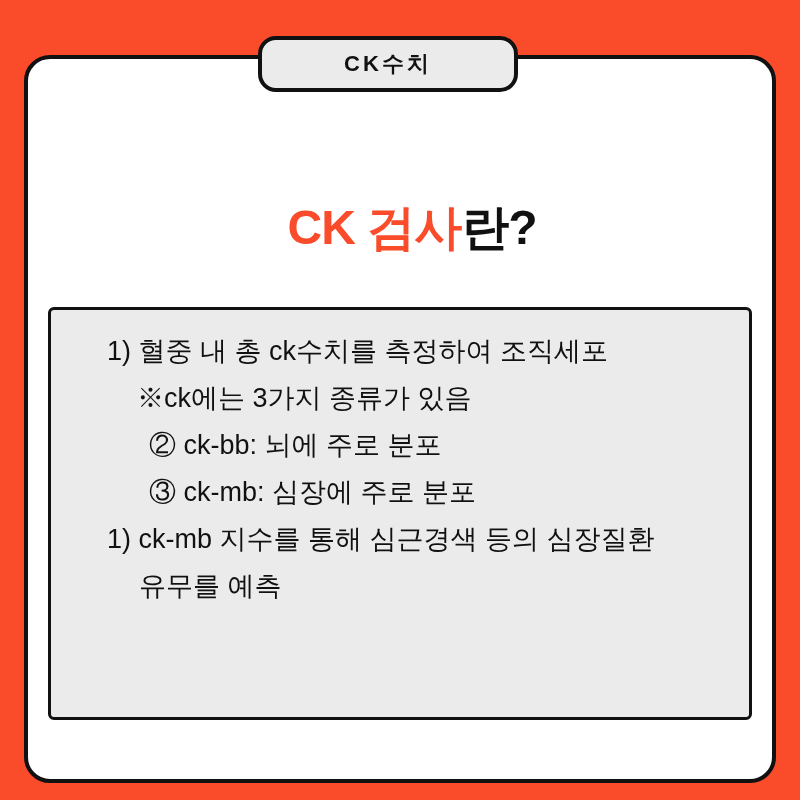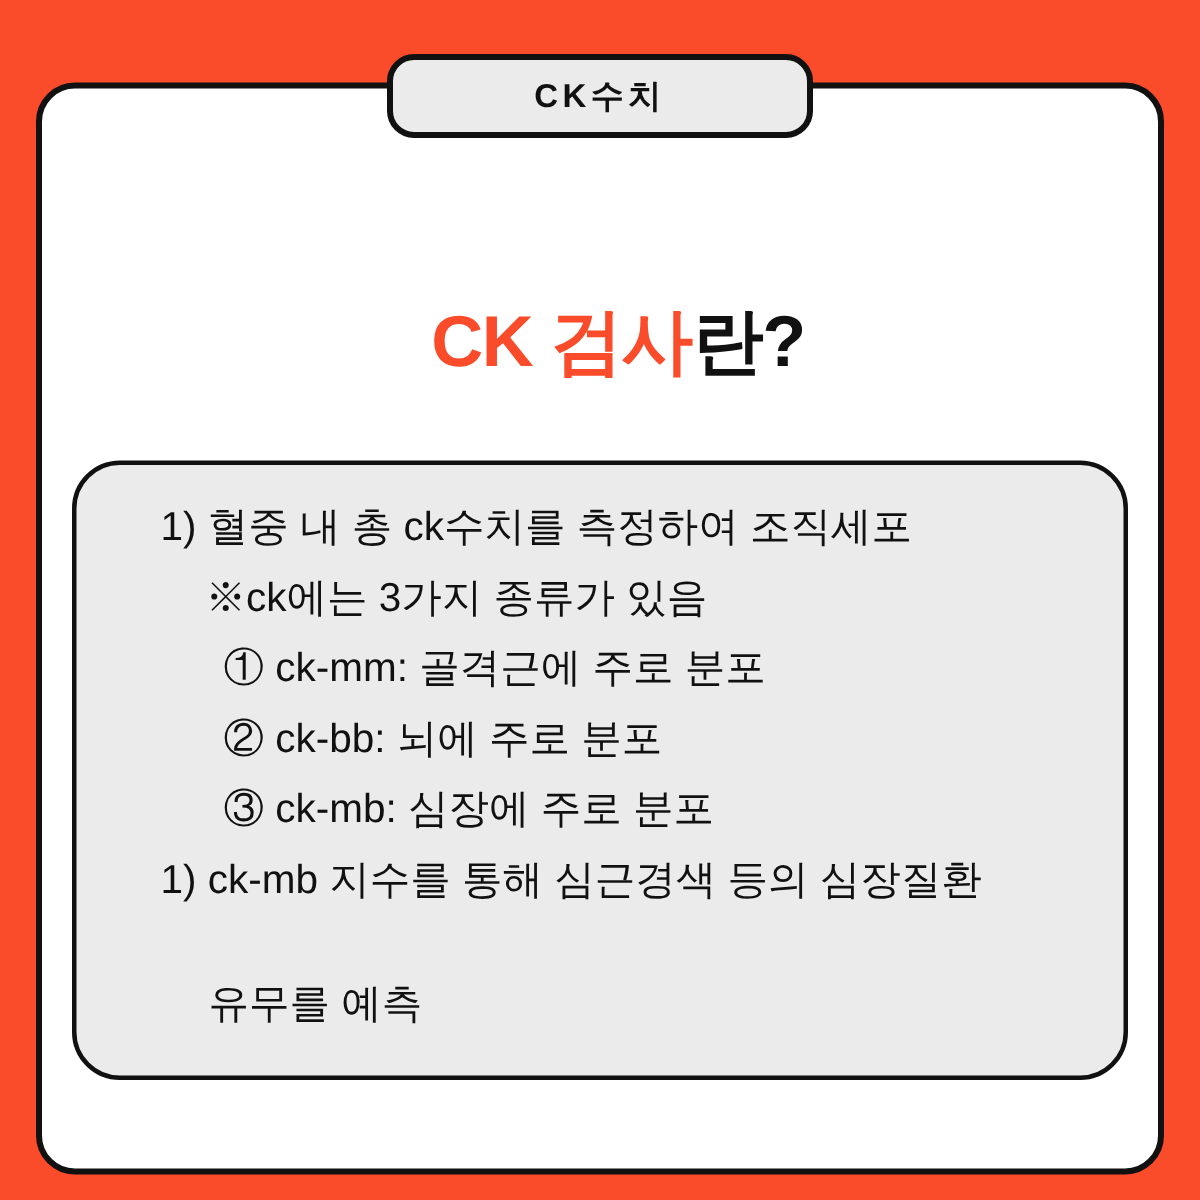--- a/index.html
+++ b/index.html
@@ -21,21 +21,21 @@
     height: 728px;
     background: #ffffff;
     border: 4px solid #111111;
     border-radius: 26px;
     box-sizing: border-box;
   }
   .tab {
     position: absolute;
     left: 258px;
     top: 36px;
-    width: 284px;
+    width: 260px;
     height: 56px;
     background: #ebebeb;
     border: 4px solid #111111;
     border-radius: 18px;
     box-sizing: border-box;
     display: flex;
     align-items: center;
     justify-content: center;
     z-index: 5;
   }
@@ -60,52 +60,51 @@
   .title .dark { color: #111111; }
 
   .body-box {
     position: absolute;
     left: 48px;
     top: 307px;
     width: 704px;
     height: 413px;
     background: #ebebeb;
     border: 3px solid #111111;
-    border-radius: 32px;
+    border-radius: 6px;
     box-sizing: border-box;
     padding: 18px 26px 0 26px;
     z-index: 4;
   }
   .line {
     color: #111111;
     font-size: 27px;
     line-height: 47px;
     white-space: pre;
   }
   .indent-0 { padding-left: 30px; }
   .indent-1 { padding-left: 60px; }
   .indent-2 { padding-left: 72px; }
-  .indent-3 { padding-left: 62px; margin-top: 36px; }
+  .indent-3 { padding-left: 62px; }
 </style>
 </head>
 <body>
 
 <div class="card"></div>
 
 <div class="tab">
   <span class="tab-label">CK수치</span>
 </div>
 
 <div class="title">
   <span class="accent">CK 검사</span><span class="dark">란?</span>
 </div>
 
 <div class="body-box">
   <div id="content-lines">
       <div class="line indent-0">1) 혈중 내 총 ck수치를 측정하여 조직세포</div>
       <div class="line indent-1">※ck에는 3가지 종류가 있음</div>
-      <div class="line indent-2">① ck-mm: 골격근에 주로 분포</div>
       <div class="line indent-2">② ck-bb: 뇌에 주로 분포</div>
       <div class="line indent-2">③ ck-mb: 심장에 주로 분포</div>
       <div class="line indent-0">1) ck-mb 지수를 통해 심근경색 등의 심장질환</div>
       <div class="line indent-3">유무를 예측</div>
     </div>
 </div>
 
 </body></html>

